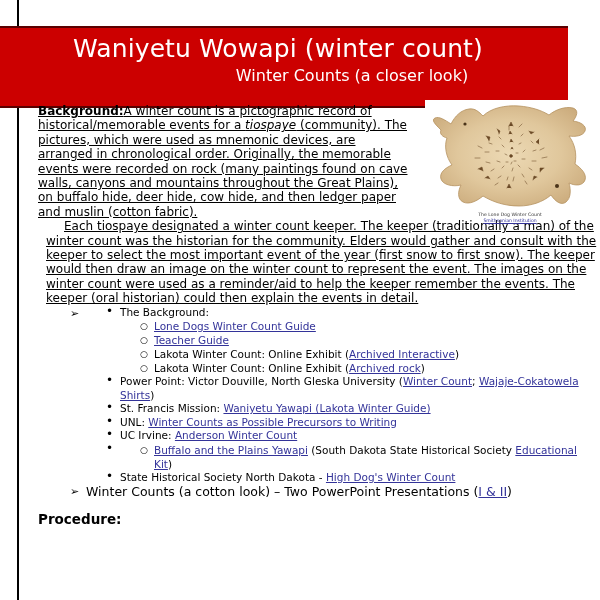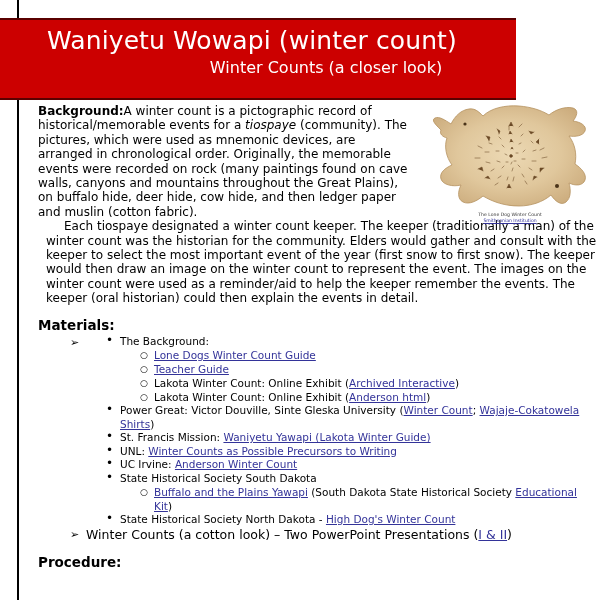--- a/index.html
+++ b/index.html
@@ -30,22 +30,22 @@
     width: 2px;
     height: 600px;
     background: #000000;
     z-index: 1;
   }
 
   
   .banner {
     position: absolute;
     left: 0;
-    top: 18px;
-    width: 516px;
+    top: 26px;
+    width: 568px;
     height: 82px;
     background: #cc0000;
     border-top: 2px solid #5a0000;
     border-bottom: 2px solid #5a0000;
     box-sizing: border-box;
     z-index: 2;
   }
   .banner-title {
     position: absolute;
     left: 0;
@@ -95,20 +95,21 @@
   .lesson-plan .lp-rest {
     font-weight: bold;
     font-size: 12px;
   }
 
   .para {
     font-size: 12px;
     line-height: 14.4px;
     margin: 0;
     text-align: left;
+    text-decoration: underline;
   }
   .para b { font-weight: bold; }
   .para i { font-style: italic; }
 
   .bg-para {
     width: 370px;
   }
   .keeper-para {
     width: 100%;
     text-indent: 18px;
@@ -289,21 +290,20 @@
     </div>
   </div>
 
   <div class="content">
 
 
     <p class="para bg-para"><b>Background:</b><span>A winter count is a pictographic record of historical/memorable events for a </span><i>tiospaye</i><span> (community). The pictures, which were used as mnemonic devices, are arranged in chronological order. Originally, the memorable events were recorded on rock (many paintings found on cave walls, canyons and mountains throughout the Great Plains), on buffalo hide, deer hide, cow hide, and then ledger paper and muslin (cotton fabric).</span></p>
 
     <p class="para keeper-para">Each tiospaye designated a winter count keeper. The keeper (traditionally a man) of the winter count was the historian for the community. Elders would gather and consult with the keeper to select the most important event of the year (first snow to first snow). The keeper would then draw an image on the winter count to represent the event. The images on the winter count were used as a reminder/aid to help the keeper remember the events. The keeper (oral historian) could then explain the events in detail.</p>
 
-    <div class="section-head">Materials:</div>
 
     <ul class="lvl l1">
       <li>
         <span class="mk">➢</span>
 
         <ul class="lvl l2">
           <li>
             <span class="mk">•</span>
             <span>The Background:</span>
 
@@ -315,48 +315,47 @@
               <li>
                 <span class="mk">○</span>
                 <a href="#" class="lnk">Teacher Guide</a>
               </li>
               <li>
                 <span class="mk">○</span>
                 <span>Lakota Winter Count: Online Exhibit (</span><a href="#" class="lnk">Archived Interactive</a><span>)</span>
               </li>
               <li>
                 <span class="mk">○</span>
-                <span>Lakota Winter Count: Online Exhibit (</span><a href="#" class="lnk">Anderson html</a><span>)</span>
+                <span>Lakota Winter Count: Online Exhibit (</span><a href="#" class="lnk">Archived rock</a><span>)</span>
               </li>
             </ul>
           </li>
 
           <li>
             <span class="mk">•</span>
-            <span>Power Great: Victor Douville, Sinte Gleska University (</span><a href="#" class="lnk">Winter Count</a><span>; </span><a href="#" class="lnk">Wajaje-Cokatowela Shirts</a><span>)</span>
+            <span>Power Point: Victor Douville, North Gleska University (</span><a href="#" class="lnk">Winter Count</a><span>; </span><a href="#" class="lnk">Wajaje-Cokatowela Shirts</a><span>)</span>
           </li>
 
           <li>
             <span class="mk">•</span>
             <span>St. Francis Mission: </span><a href="#" class="lnk">Waniyetu Yawapi (Lakota Winter Guide)</a>
           </li>
 
           <li>
             <span class="mk">•</span>
             <span>UNL: </span><a href="#" class="lnk">Winter Counts as Possible Precursors to Writing</a>
           </li>
 
           <li>
             <span class="mk">•</span>
             <span>UC Irvine: </span><a href="#" class="lnk">Anderson Winter Count</a>
           </li>
 
           <li>
             <span class="mk">•</span>
-            <span>State Historical Society South Dakota</span>
 
             <ul class="lvl l3">
               <li>
                 <span class="mk">○</span>
                 <a href="#" class="lnk">Buffalo and the Plains Yawapi</a><span> (South Dakota State Historical Society </span><a href="#" class="lnk">Educational Kit</a><span>)</span>
               </li>
             </ul>
           </li>
 
           <li>

